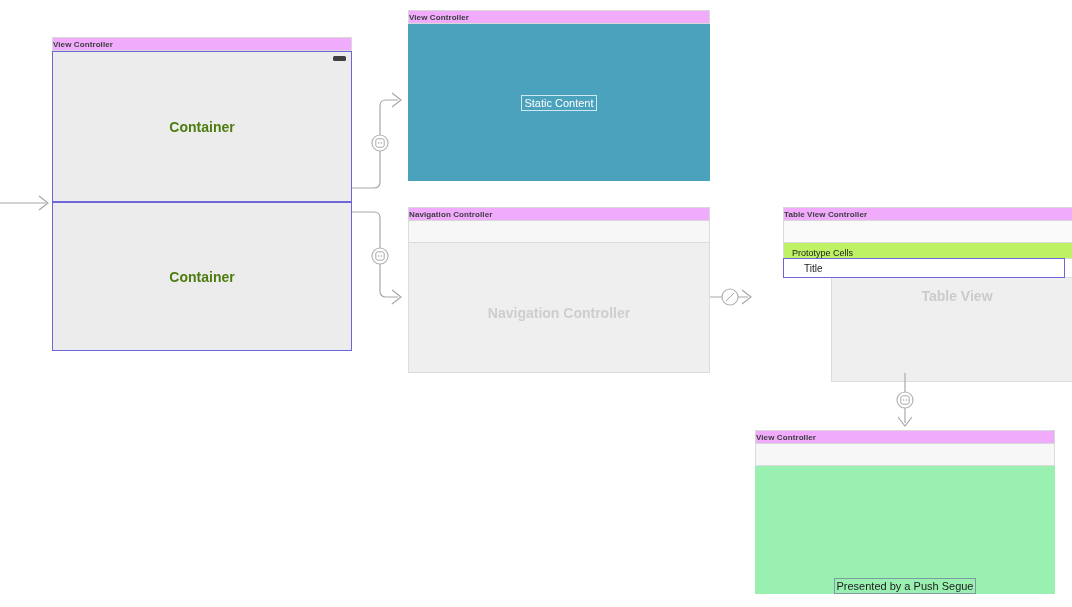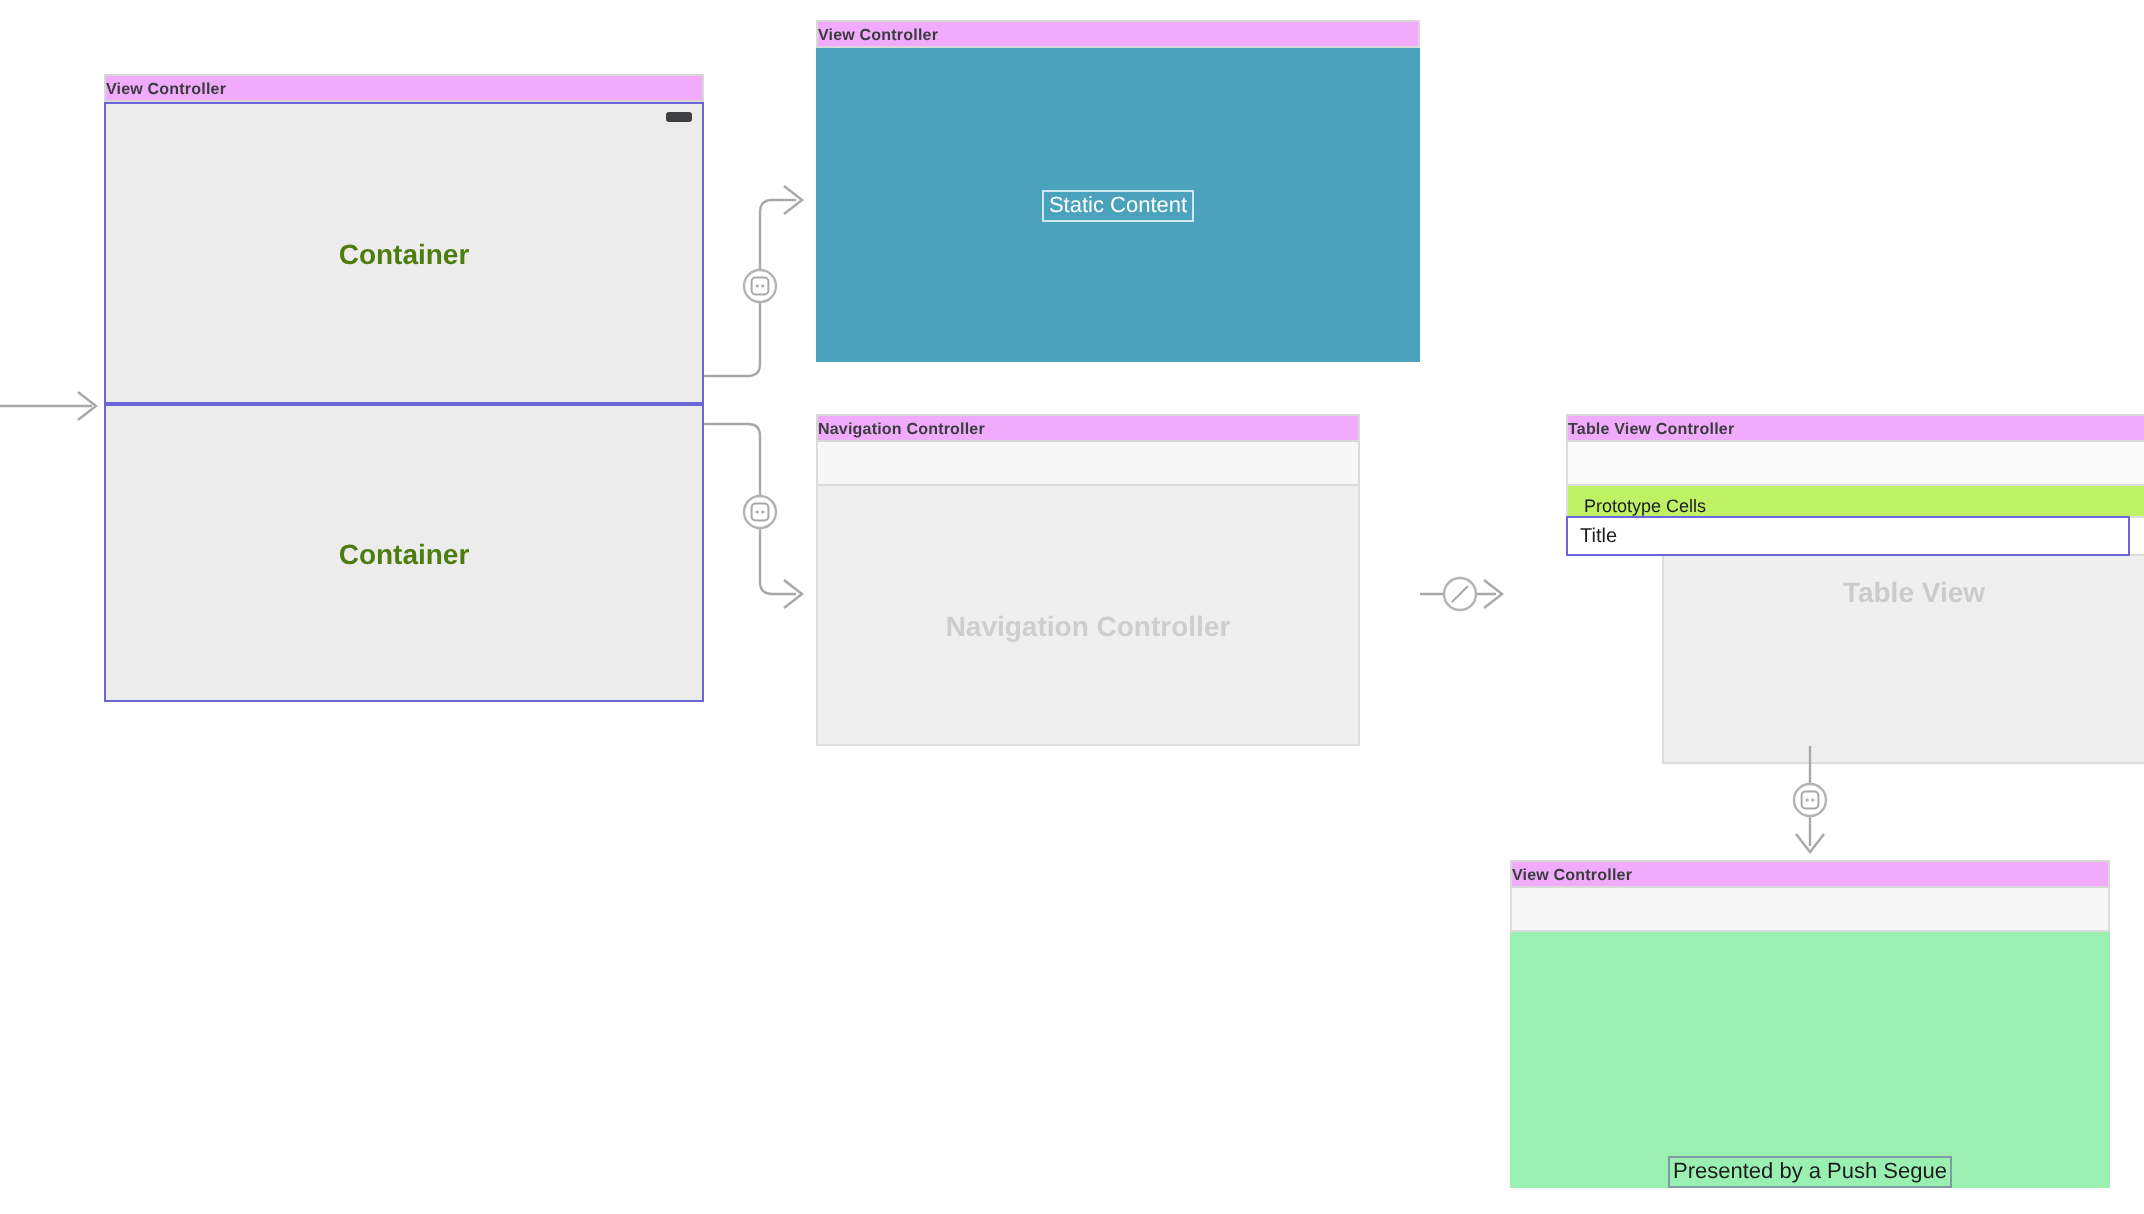--- a/index.html
+++ b/index.html
@@ -68,21 +68,21 @@
   .proto-header {
     height:15px; background:#bef264;
     border-left:1px solid #dcdcdc; border-right:1px solid #dcdcdc;
     display:flex; align-items:flex-end;
     font-size:9px; color:#1c1c1e; padding-left:8px;
   }
   .cell-row { height:20px; display:flex; background:#ffffff; }
   .cell-main {
     flex:1; border:1.5px solid #6d66d8;
     display:flex; align-items:center;
-    font-size:10px; color:#1c1c1e; padding-left:6px;
+    font-size:10px; color:#1c1c1e; padding-left:20px;
     background:#ffffff;
   }
   .cell-accessory {
     width:18px; border:1px solid #dcdcdc; border-left:none;
     display:flex; align-items:center; justify-content:center;
     color:#c5c5ca; font-size:12px; line-height:1;
   }
   .table-body {
     height:104px; background:#efefef;
     border:1px solid #dcdcdc; border-top:none;
@@ -177,21 +177,21 @@
 
   <div class="scene" style="left:408px; top:10px; width:302px;">
     <div class="scene-titlebar">
       <span>View Controller</span>
     </div>
     <div class="teal-body">
       <span class="static-label">Static Content</span>
     </div>
   </div>
 
-  <div class="scene" style="left:408px; top:207px; width:272px;">
+  <div class="scene" style="left:408px; top:207px; width:302px;">
     <div class="scene-titlebar">
       <span>Navigation Controller</span>
     </div>
     <div class="navbar-strip"></div>
     <div class="nav-body">
       <span class="nav-ghost">Navigation Controller</span>
     </div>
   </div>
 
   <div class="scene" style="left:783px; top:207px; width:300px;">

